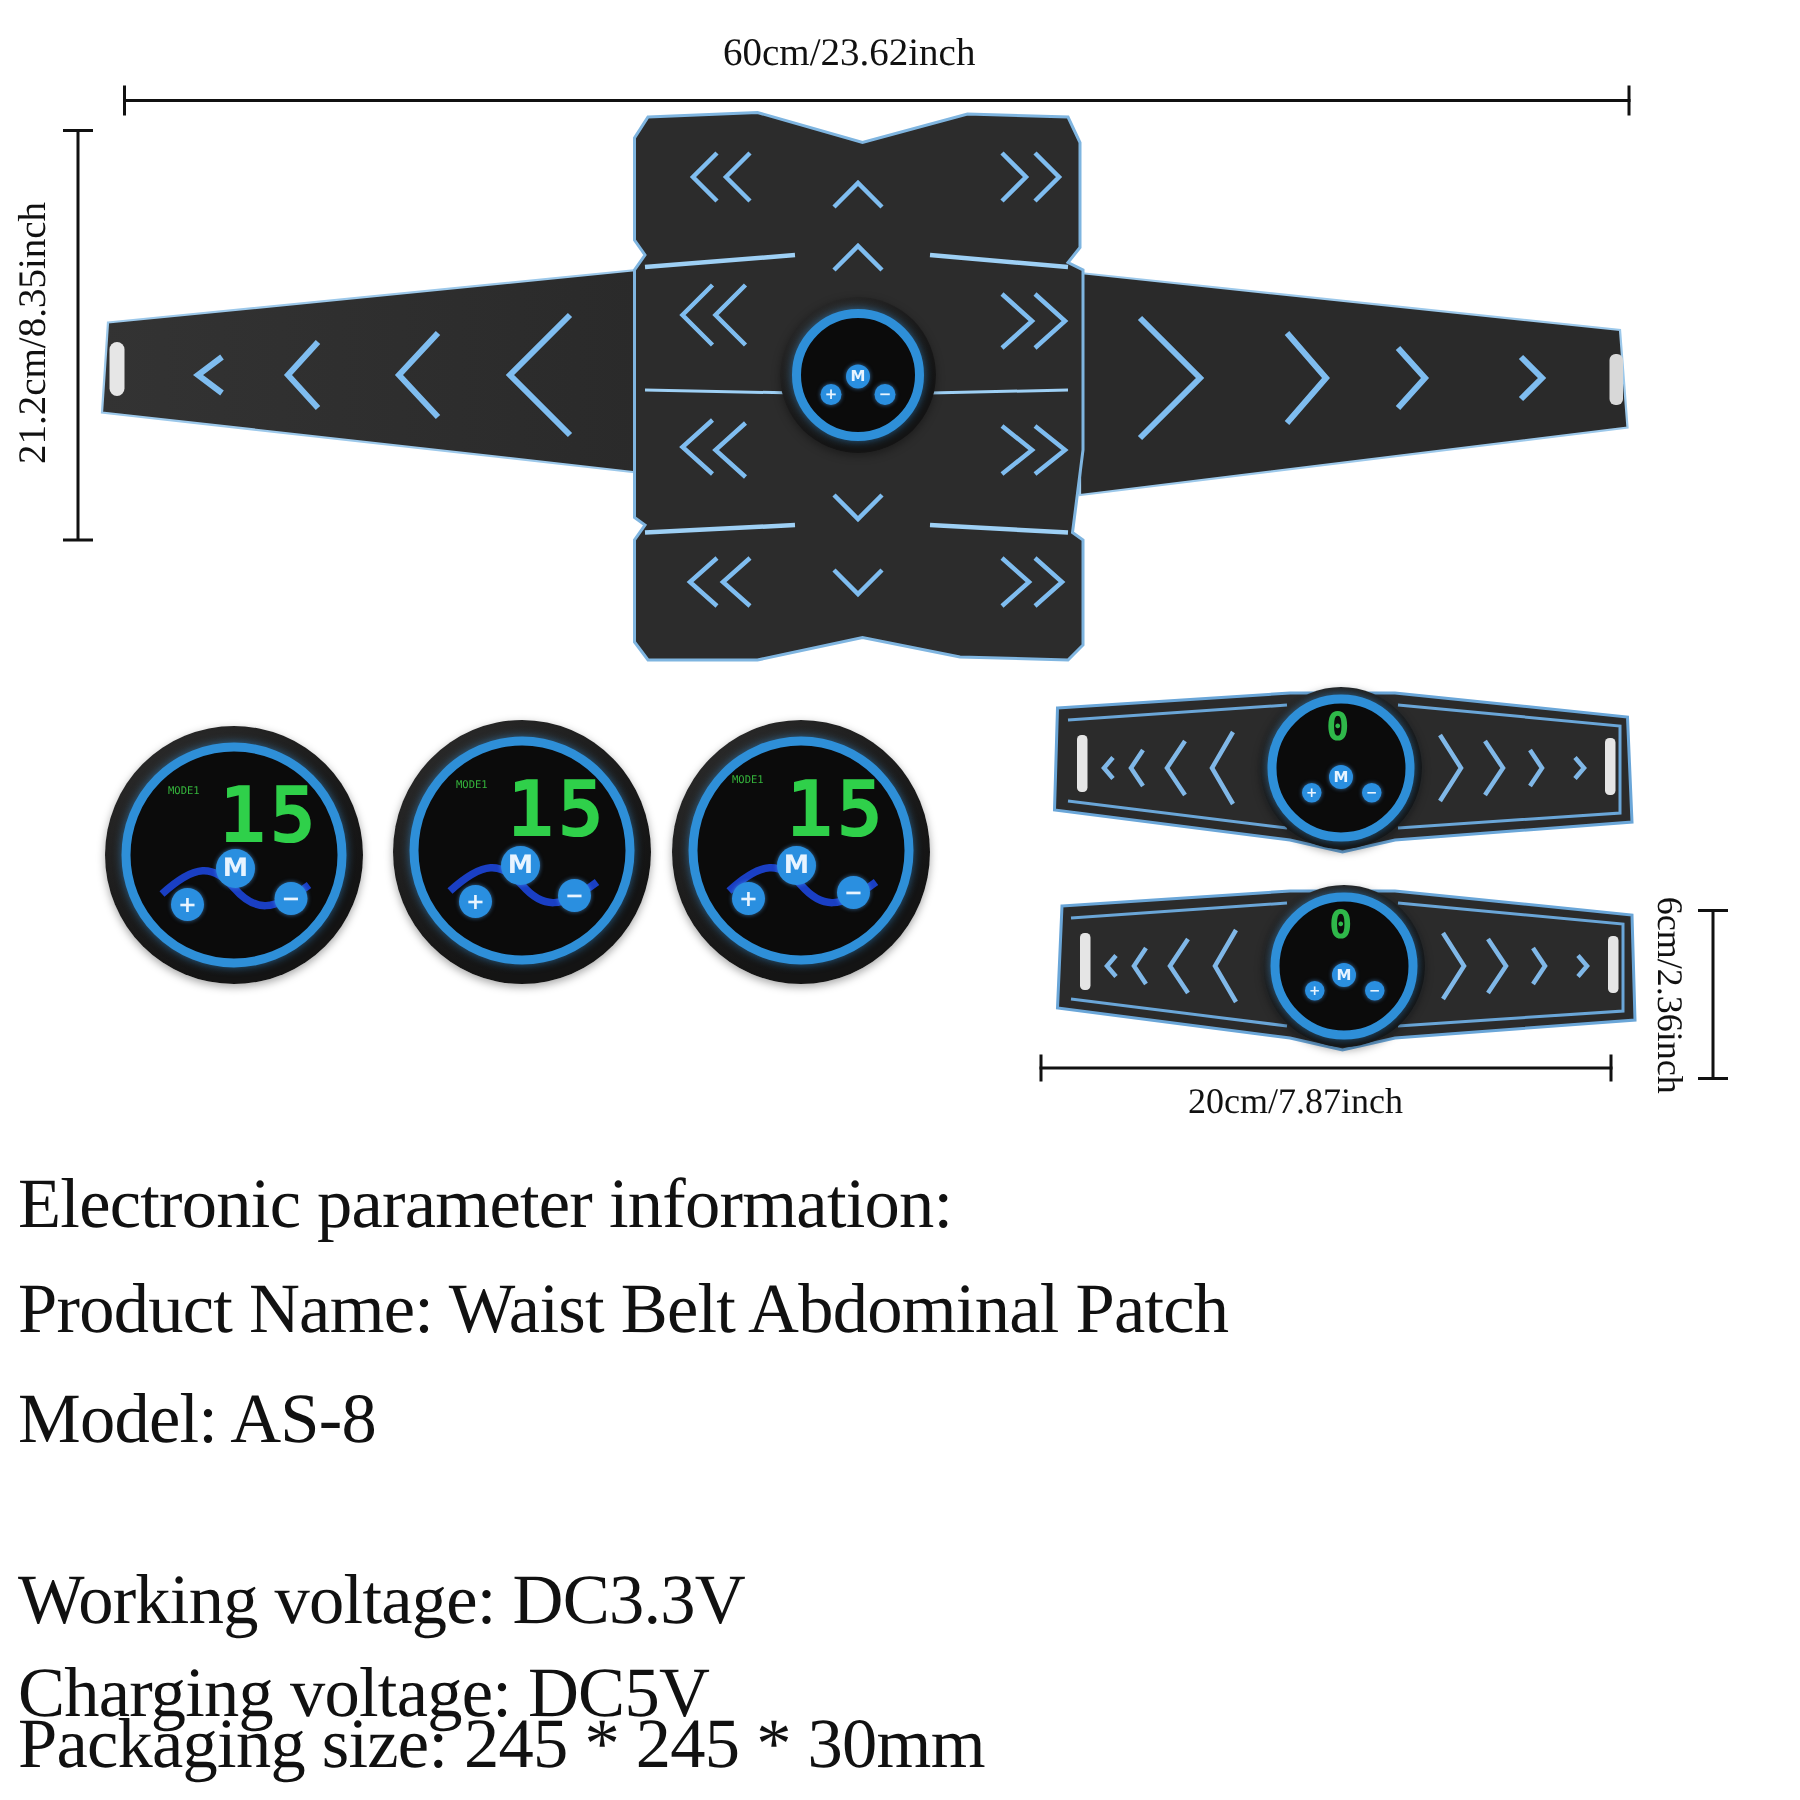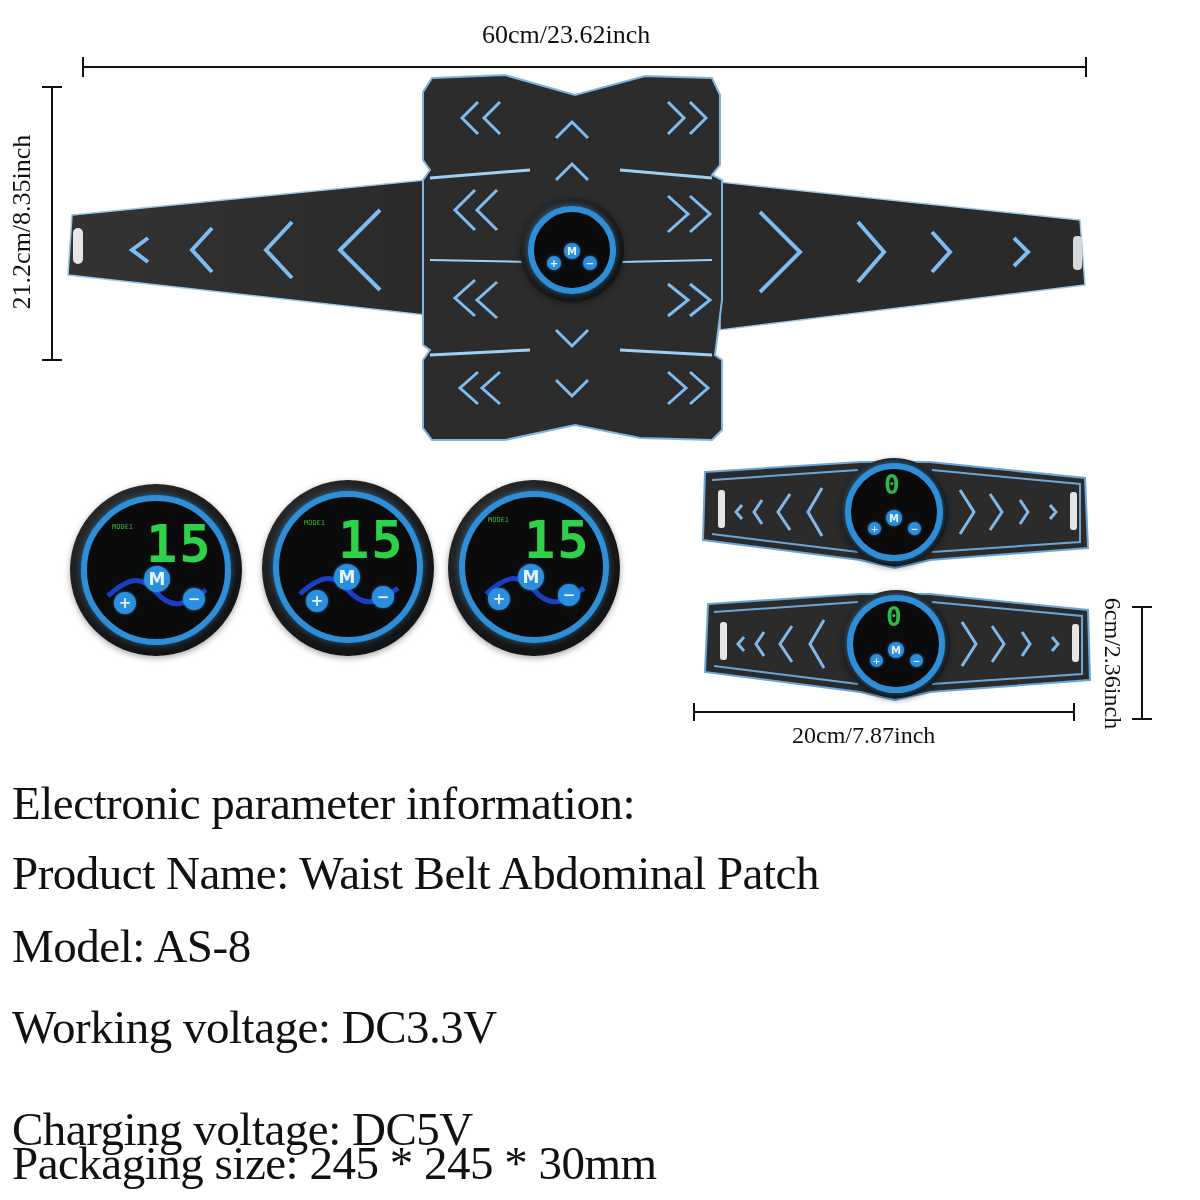--- a/index.html
+++ b/index.html
@@ -186,15 +186,15 @@
 <div class="abs dim-text" style="left:792px; top:722px; font-size:24px;">20cm/7.87inch</div>
 
 <div class="abs vline" style="left:1141px; top:607px; width:2px; height:112px;"></div>
 <div class="abs vline" style="left:1132px; top:606px; width:20px; height:2px;"></div>
 <div class="abs vline" style="left:1132px; top:718px; width:20px; height:2px;"></div>
 <div class="abs dim-text" style="left:1032px; top:650px; font-size:24px; transform:rotate(90deg); transform-origin:center; width:160px; text-align:center;">6cm/2.36inch</div>
 
 <div class="spec" style="top:776px;">Electronic parameter information:</div>
 <div class="spec" style="top:846px;">Product Name: Waist Belt Abdominal Patch</div>
 <div class="spec" style="top:919px;">Model: AS-8</div>
-<div class="spec" style="top:1000px;text-align:right;">Working voltage: DC3.3V</div>
+<div class="spec" style="top:1040px;text-align:right;">Working voltage: DC3.3V</div>
 <div class="spec" style="top:1102px;text-align:center;">Charging voltage: DC5V</div>
 <div class="spec" style="top:1136px;">Packaging size: 245 * 245 * 30mm</div>
 
 </body></html>

